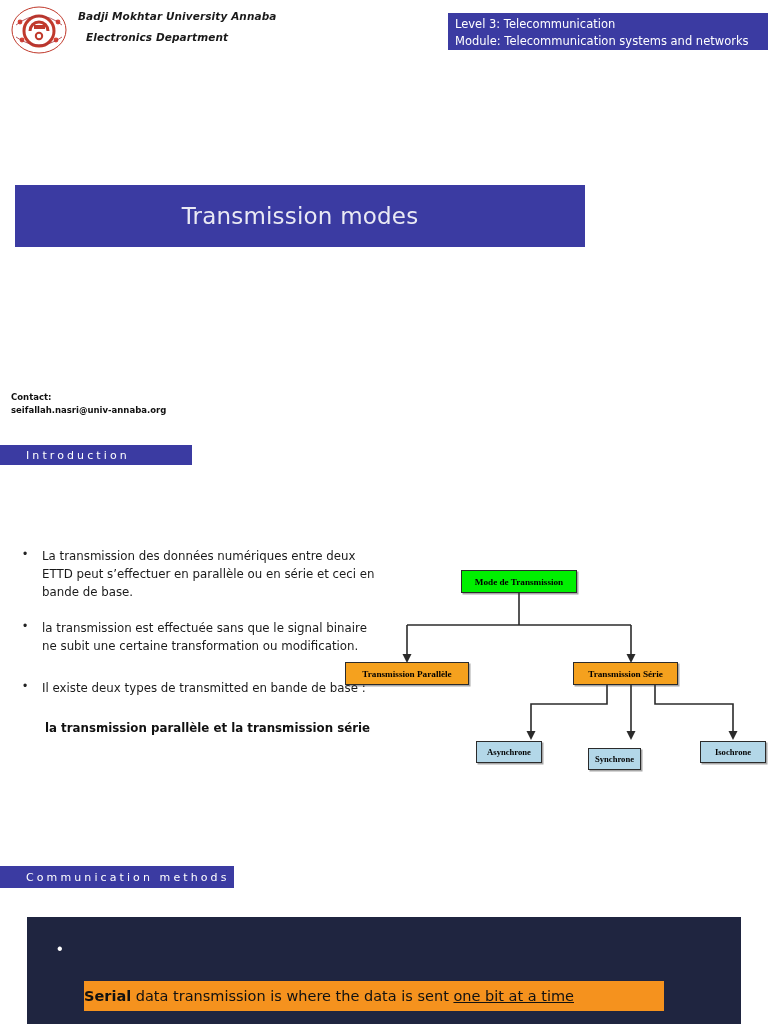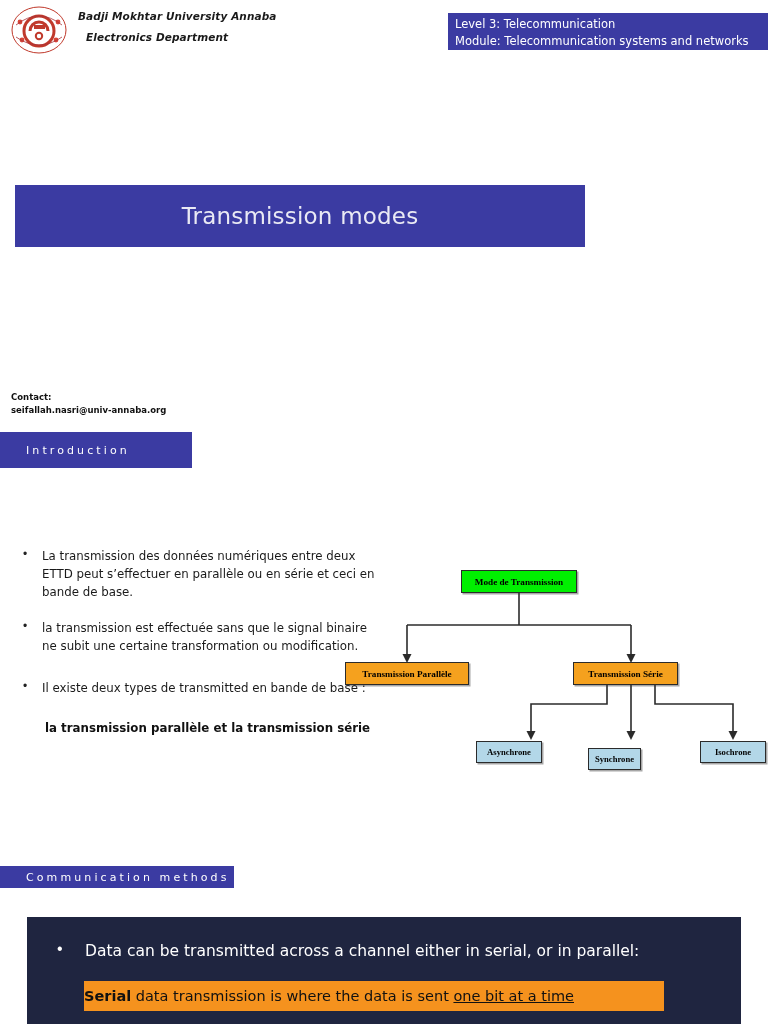--- a/index.html
+++ b/index.html
@@ -74,21 +74,21 @@
     position: absolute;
     background: #3b3ba2;
     display: flex; align-items: center;
   }
   .section-bar span {
     color: #ffffff; font-size: 11px;
     letter-spacing: 3.1px;
     font-family: "DejaVu Sans", sans-serif;
     padding-left: 26px;
   }
-  #intro-bar { left: 0; top: 432px; width: 192px; height: 36px; }
+  #intro-bar { left: 0; top: 445px; width: 192px; height: 20px; }
   #method-bar { left: 0; top: 866px; width: 234px; height: 22px; }
 
   .footer-strip {
     position: absolute; left: 0; top: 847px;
     width: 692px; height: 17px;
     background: #3b3ba2;
     display: flex; align-items: center;
   }
   .footer-strip span {
     color: #fff; font-size: 8.5px; padding-left: 6px;
@@ -260,20 +260,19 @@
   </div>
 
 
   <div class="section-bar" id="method-bar">
     <span>Communication methods</span>
   </div>
 
   <div class="dark-panel">
     <div class="dp-bullet">
       <span class="dot">•</span>
-      <span class="txt">Data can be transmitted across a channel either in serial, or in parallel:</span>
     </div>
     <div class="dp-highlight">
       <span class="txt"><b>Serial</b><span> data transmission is where the data is sent </span><u>one bit at a time</u></span>
     </div>
   </div>
 
 </div>
 
 </body></html>

